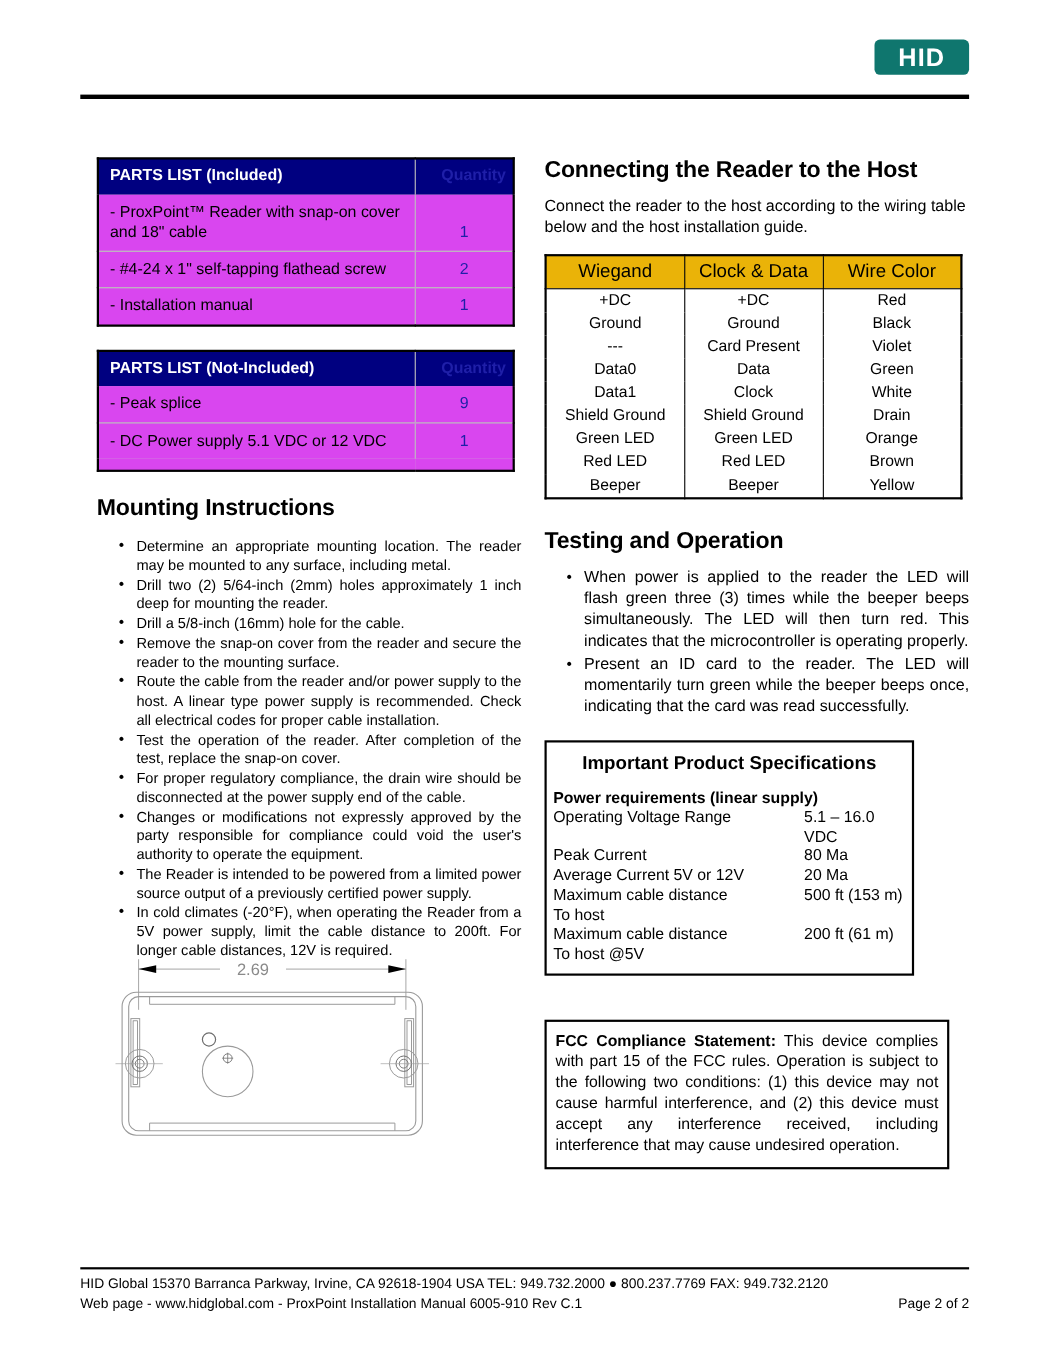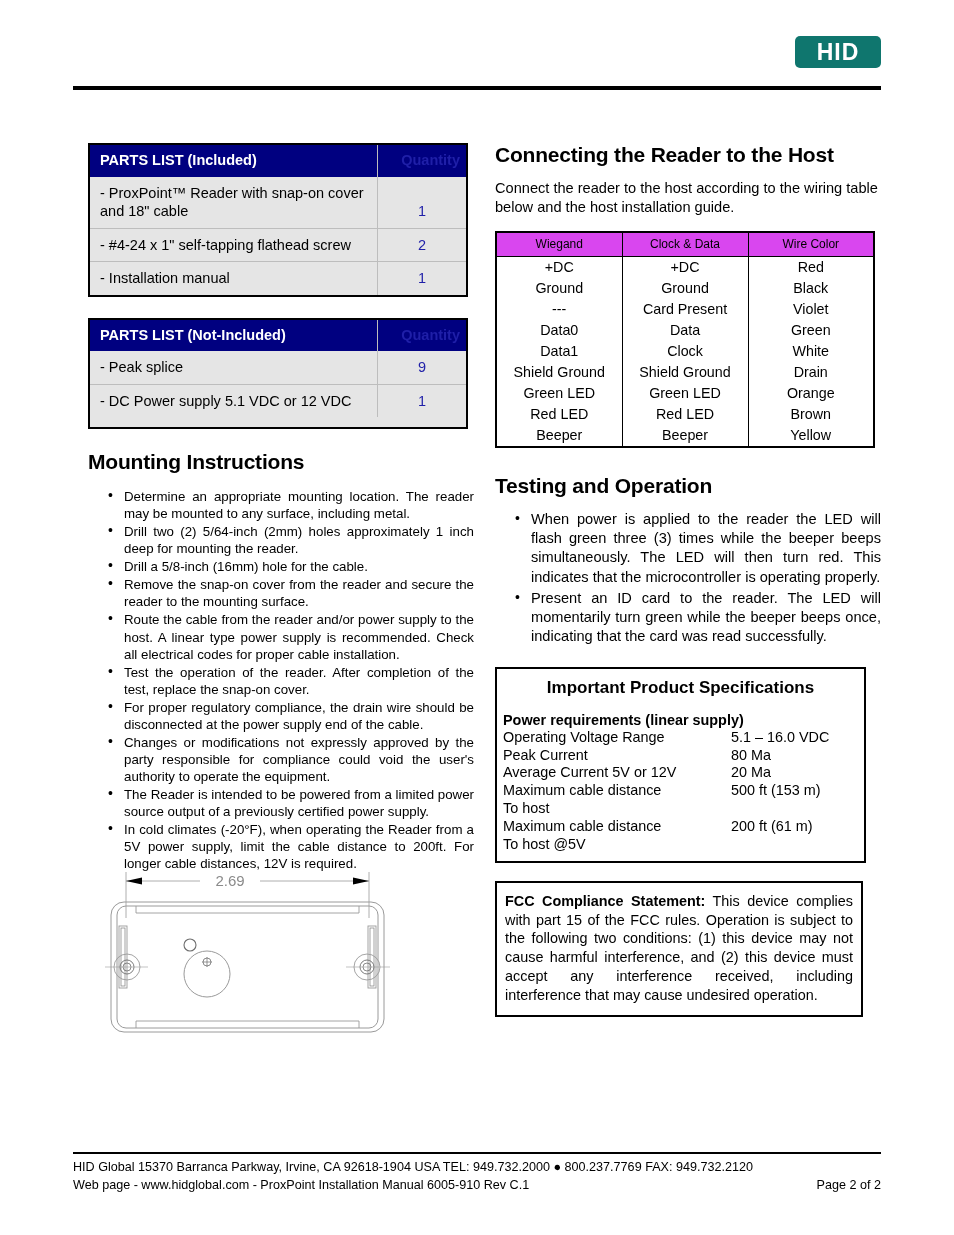--- a/index.html
+++ b/index.html
@@ -82,21 +82,21 @@
     font-weight: bold;
     font-size: 14.5px;
     padding: 6px 10px 7px 10px;
     border: none;
   }
   .parts-table .hdr td.qty {
     text-align: right;
     padding-right: 6px;
   }
   .parts-table td {
-    background: #e5e5e5;
+    background: #d946ef;
     font-size: 14.5px;
     padding: 7px 10px;
     border: none;
     vertical-align: top;
     line-height: 1.28;
   }
   .parts-table td.qty {
     color: #1f1fa8;
     text-align: center;
     width: 72px;
@@ -160,44 +160,44 @@
 
   
   table.wiring {
     width: 380px;
     border: 2px solid #000000;
     border-collapse: collapse;
     margin-bottom: 26px;
     table-layout: fixed;
   }
   table.wiring th {
-    background: #d946ef;
+    background: #eab308;
     font-weight: normal;
-    font-size: 12px;
+    font-size: 17px;
     padding: 4px 0 5px 0;
     text-align: center;
     border-right: 1.5px solid #000000;
     border-bottom: 1.5px solid #000000;
   }
   table.wiring th:last-child { border-right: none; }
   table.wiring td {
     font-size: 14.3px;
     padding: 2px 0 3px 0;
     text-align: center;
     border-right: 1.5px solid #000000;
   }
   table.wiring td:last-child { border-right: none; }
 
   
   .spec-box {
-    width: 371px;
+    width: 336px;
     border: 2px solid #000000;
     box-sizing: border-box;
     padding: 9px 0 7px 0;
-    margin-bottom: 18px;
+    margin-bottom: 40px;
   }
   .spec-title {
     text-align: center;
     font-size: 17px;
     font-weight: bold;
     margin-bottom: 14px;
   }
   .spec-sub {
     font-size: 14.4px;
     font-weight: bold;

